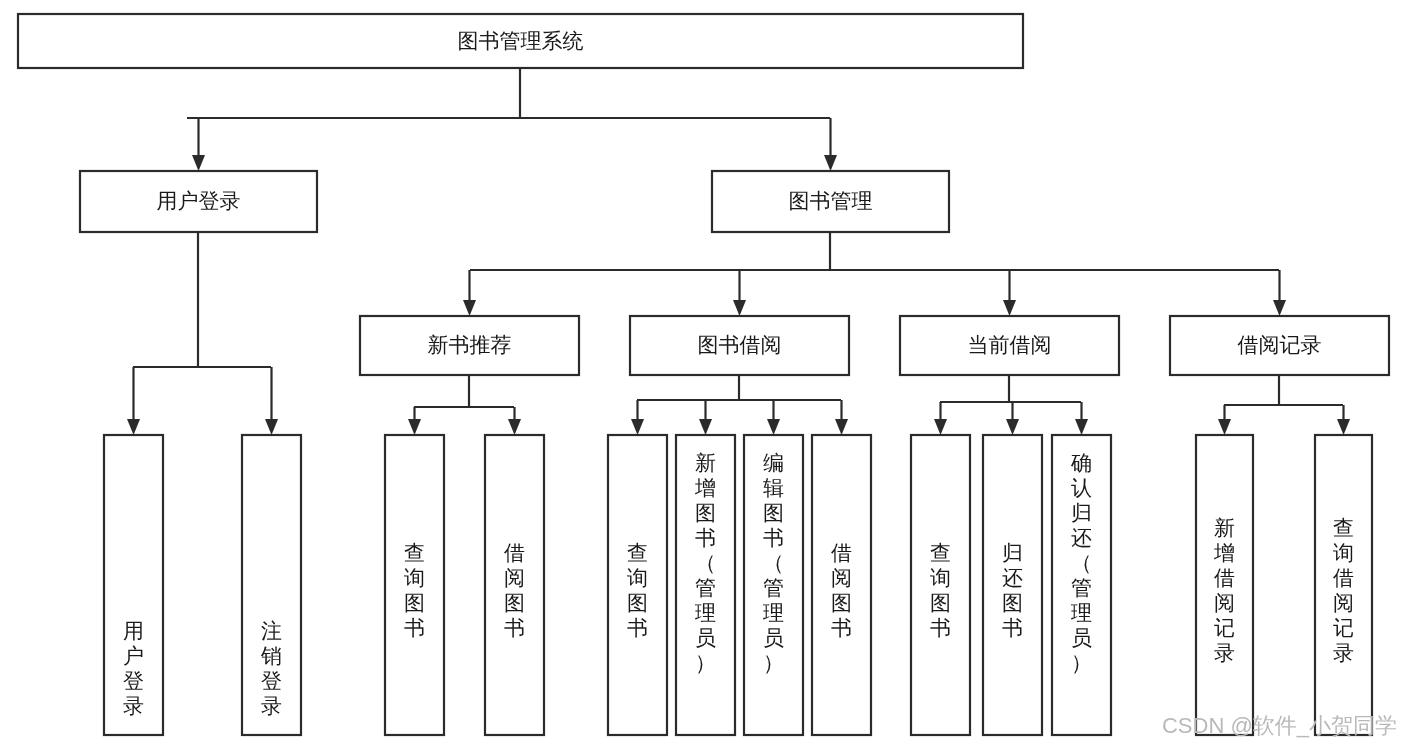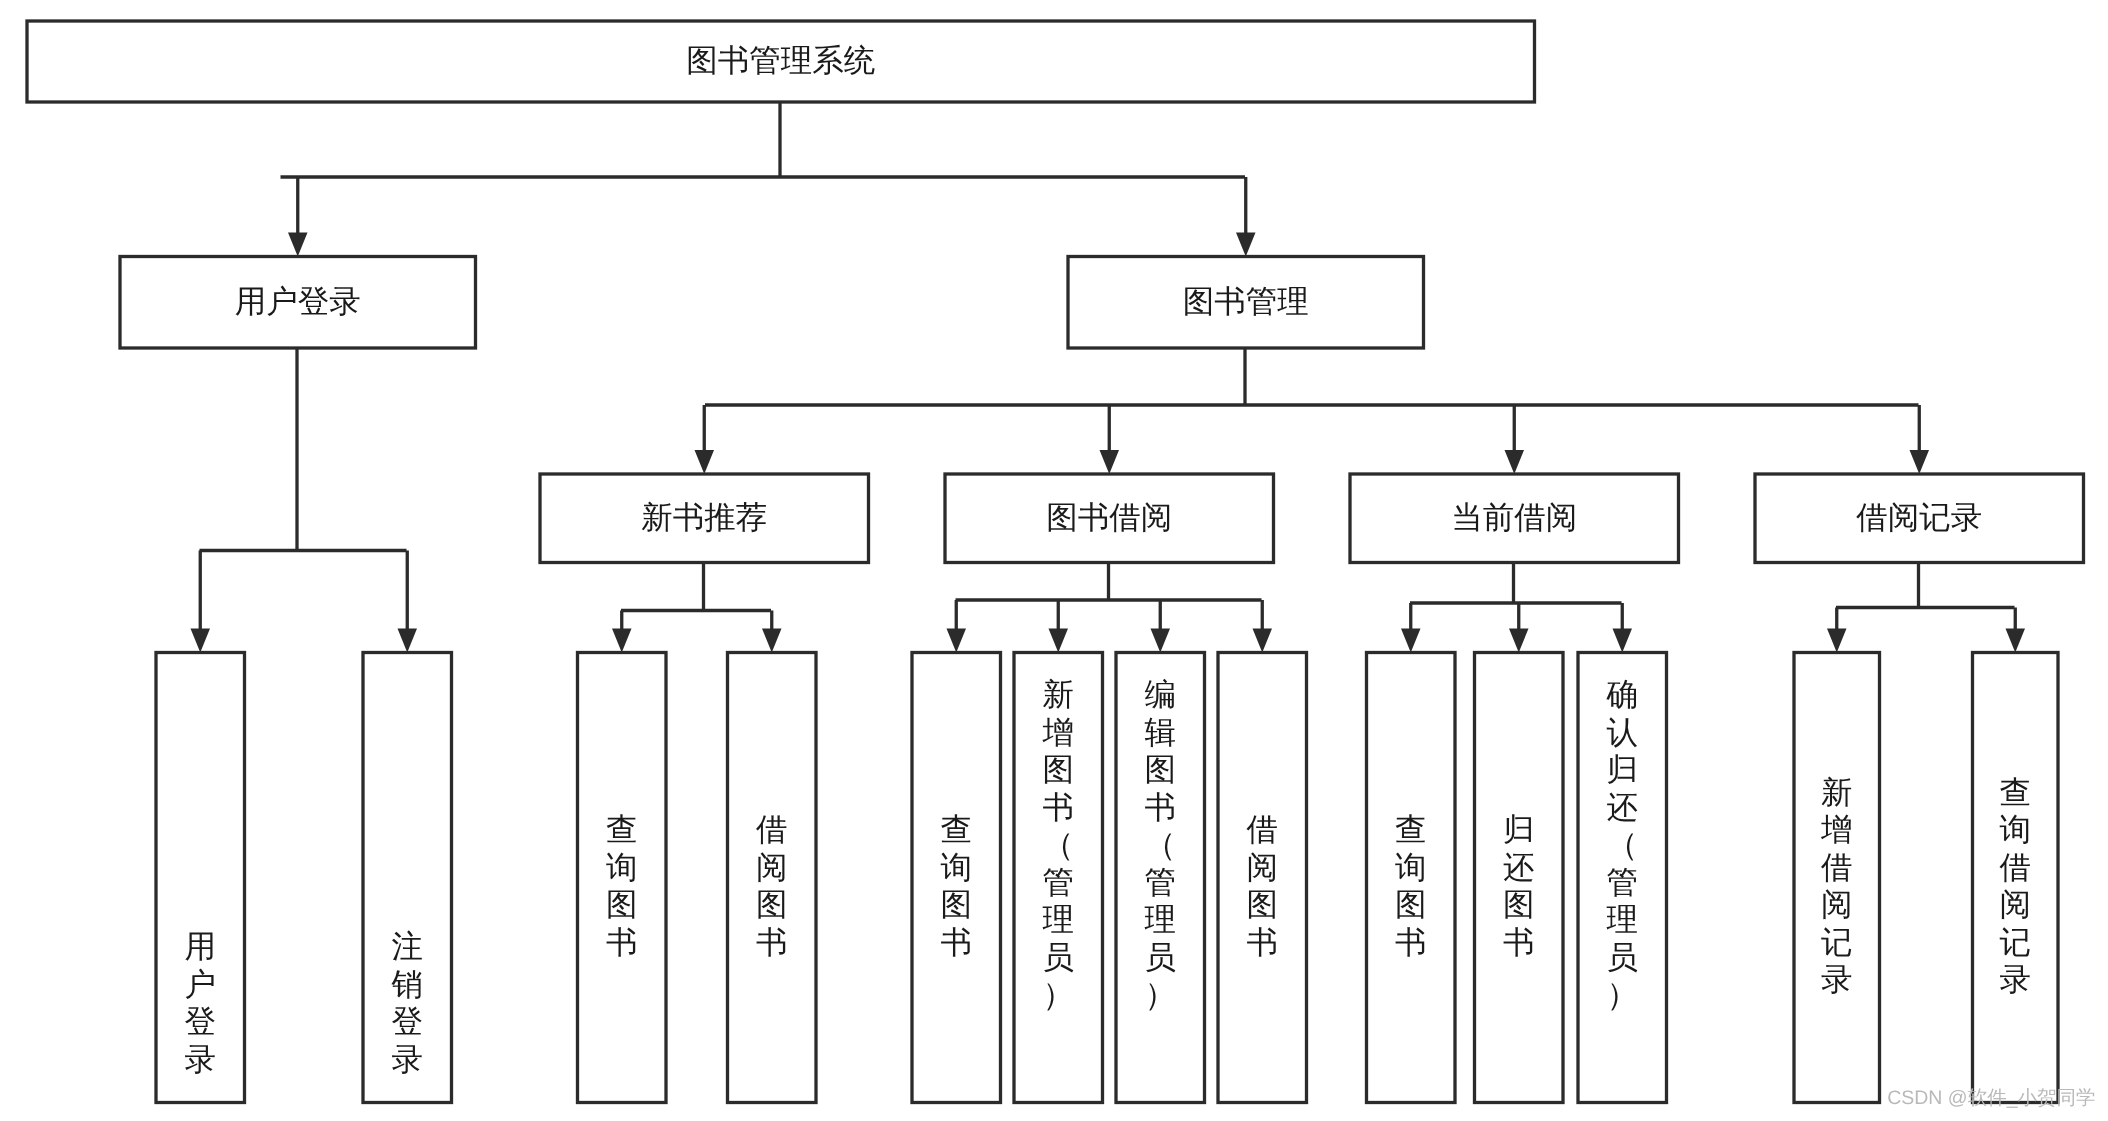--- a/index.html
+++ b/index.html
@@ -54,21 +54,21 @@
     font-family: "Liberation Sans", "DejaVu Sans", sans-serif;
     font-size: 21px;
     fill: #1a1a1a;
     text-anchor: middle;
   }
   .watermark {
     position: absolute;
     right: 8px;
     bottom: 6px;
     font-family: "Liberation Sans", "DejaVu Sans", sans-serif;
-    font-size: 13px;
+    font-size: 22px;
     color: #b9b9b9;
     white-space: nowrap;
     user-select: none;
   }
 </style>
 </head>
 <body>
 
 <div id="diagram-root">
   <svg id="flow-svg" viewBox="0 0 1405 747">

